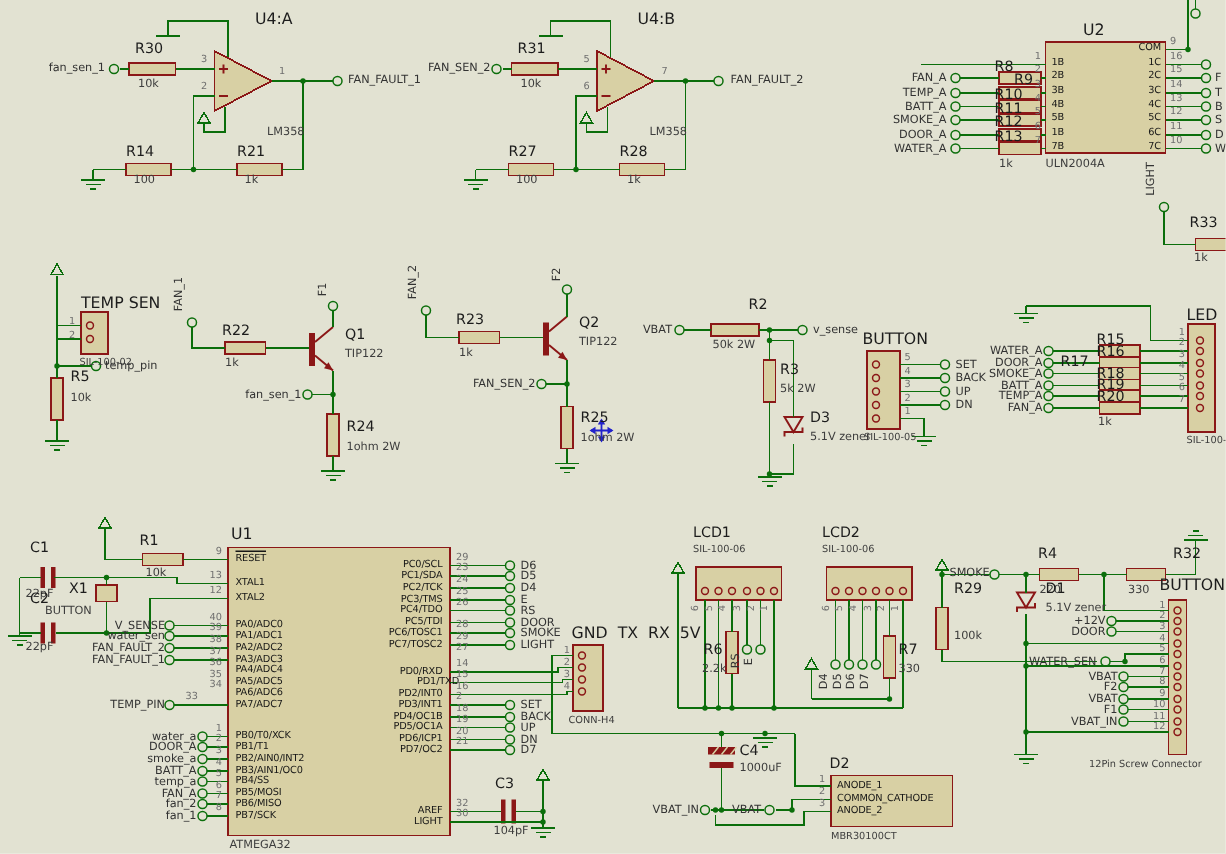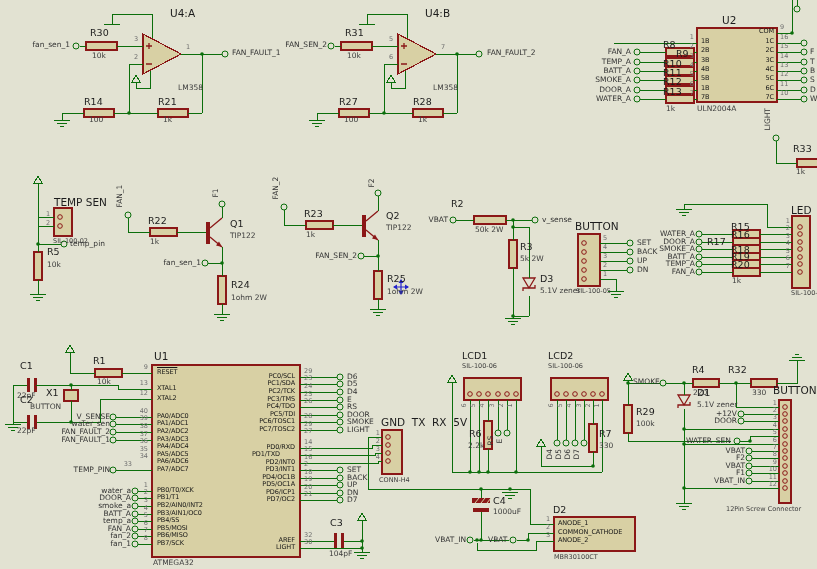--- a/index.html
+++ b/index.html
@@ -432,21 +432,21 @@
 <span class="t n rot" style="left:375px;top:180px">F2</span>
 <span class="t r" style="left:304px;top:209px">R23</span>
 <span class="t v" style="left:306px;top:231px">1k</span>
 <span class="t r" style="left:386px;top:211px">Q2</span>
 <span class="t v" style="left:386px;top:224px">TIP122</span>
 <span class="t n ra" style="left:357px;top:252px">FAN_SEN_2</span>
 <span class="t r" style="left:387px;top:274px">R25</span>
 <span class="t v" style="left:387px;top:288px">1ohm 2W</span>
 
 <span class="t n ra" style="left:448px;top:216px">VBAT</span>
-<span class="t r" style="left:451px;top:199px">R2</span>
+<span class="t r" style="left:499px;top:199px">R2</span>
 <span class="t v" style="left:475px;top:226px">50k 2W</span>
 <span class="t n" style="left:542px;top:216px">v_sense</span>
 <span class="t r" style="left:520px;top:242px">R3</span>
 <span class="t v" style="left:520px;top:255px">5k 2W</span>
 <span class="t r" style="left:540px;top:274px">D3</span>
 <span class="t v" style="left:540px;top:287px">5.1V zener</span>
 
 <span class="t b" style="left:575px;top:221px">BUTTON</span>
 <span class="t f" style="left:576px;top:288px">SIL-100-05</span>
 <span class="t p" style="left:603px;top:235px">5</span>
@@ -565,21 +565,21 @@
 <span class="t n" style="left:347px;top:380px">D5</span>
 <span class="t n" style="left:347px;top:388px">D4</span>
 <span class="t n" style="left:347px;top:396px">E</span>
 <span class="t n" style="left:347px;top:403px">RS</span>
 <span class="t n" style="left:347px;top:411px">DOOR</span>
 <span class="t n" style="left:347px;top:418px">SMOKE</span>
 <span class="t n" style="left:347px;top:426px">LIGHT</span>
 <span class="t p" style="left:304px;top:439px">14</span>
 <span class="t q ra" style="left:295px;top:444px">PD0/RXD</span>
 <span class="t p" style="left:304px;top:446px">15</span>
-<span class="t q ra" style="left:280px;top:451px">PD1/TXD</span>
+<span class="t q ra" style="left:306px;top:451px">PD1/TXD</span>
 <span class="t p" style="left:304px;top:454px">16</span>
 <span class="t q ra" style="left:295px;top:459px">PD2/INT0</span>
 <span class="t p" style="left:304px;top:461px">2</span>
 <span class="t q ra" style="left:295px;top:466px">PD3/INT1</span>
 <span class="t p" style="left:304px;top:469px">18</span>
 <span class="t q ra" style="left:295px;top:474px">PD4/OC1B</span>
 <span class="t p" style="left:304px;top:476px">19</span>
 <span class="t q ra" style="left:295px;top:481px">PD5/OC1A</span>
 <span class="t p" style="left:304px;top:484px">20</span>
 <span class="t q ra" style="left:295px;top:489px">PD6/ICP1</span>
@@ -642,23 +642,23 @@
 <span class="t q" style="left:558px;top:537px">ANODE_2</span>
 <span class="t n ra" style="left:466px;top:536px">VBAT_IN</span>
 <span class="t n" style="left:488px;top:536px">VBAT</span>
 
 <span class="t b" style="left:773px;top:385px">BUTTON</span>
 <span class="t f" style="left:726px;top:506px">12Pin Screw Connector</span>
 <span class="t n" style="left:633px;top:378px">SMOKE</span>
 <span class="t n" style="left:686px;top:437px">WATER_SEN</span>
 <span class="t r" style="left:692px;top:365px">R4</span>
 <span class="t v" style="left:693px;top:389px">220</span>
-<span class="t r" style="left:728px;top:365px">R32</span>
+<span class="t r" style="left:782px;top:365px">R32</span>
 <span class="t v" style="left:752px;top:389px">330</span>
-<span class="t r" style="left:636px;top:407px">R29</span>
+<span class="t r" style="left:636px;top:388px">R29</span>
 <span class="t v" style="left:636px;top:420px">100k</span>
 <span class="t r" style="left:697px;top:388px">D1</span>
 <span class="t v" style="left:697px;top:401px">5.1V zener</span>
 <span class="t p ra" style="left:777px;top:400px">1</span>
 <span class="t p ra" style="left:777px;top:407px">2</span>
 <span class="t p ra" style="left:777px;top:414px">3</span>
 <span class="t p ra" style="left:777px;top:422px">4</span>
 <span class="t p ra" style="left:777px;top:429px">5</span>
 <span class="t p ra" style="left:777px;top:437px">6</span>
 <span class="t p ra" style="left:777px;top:444px">7</span>

